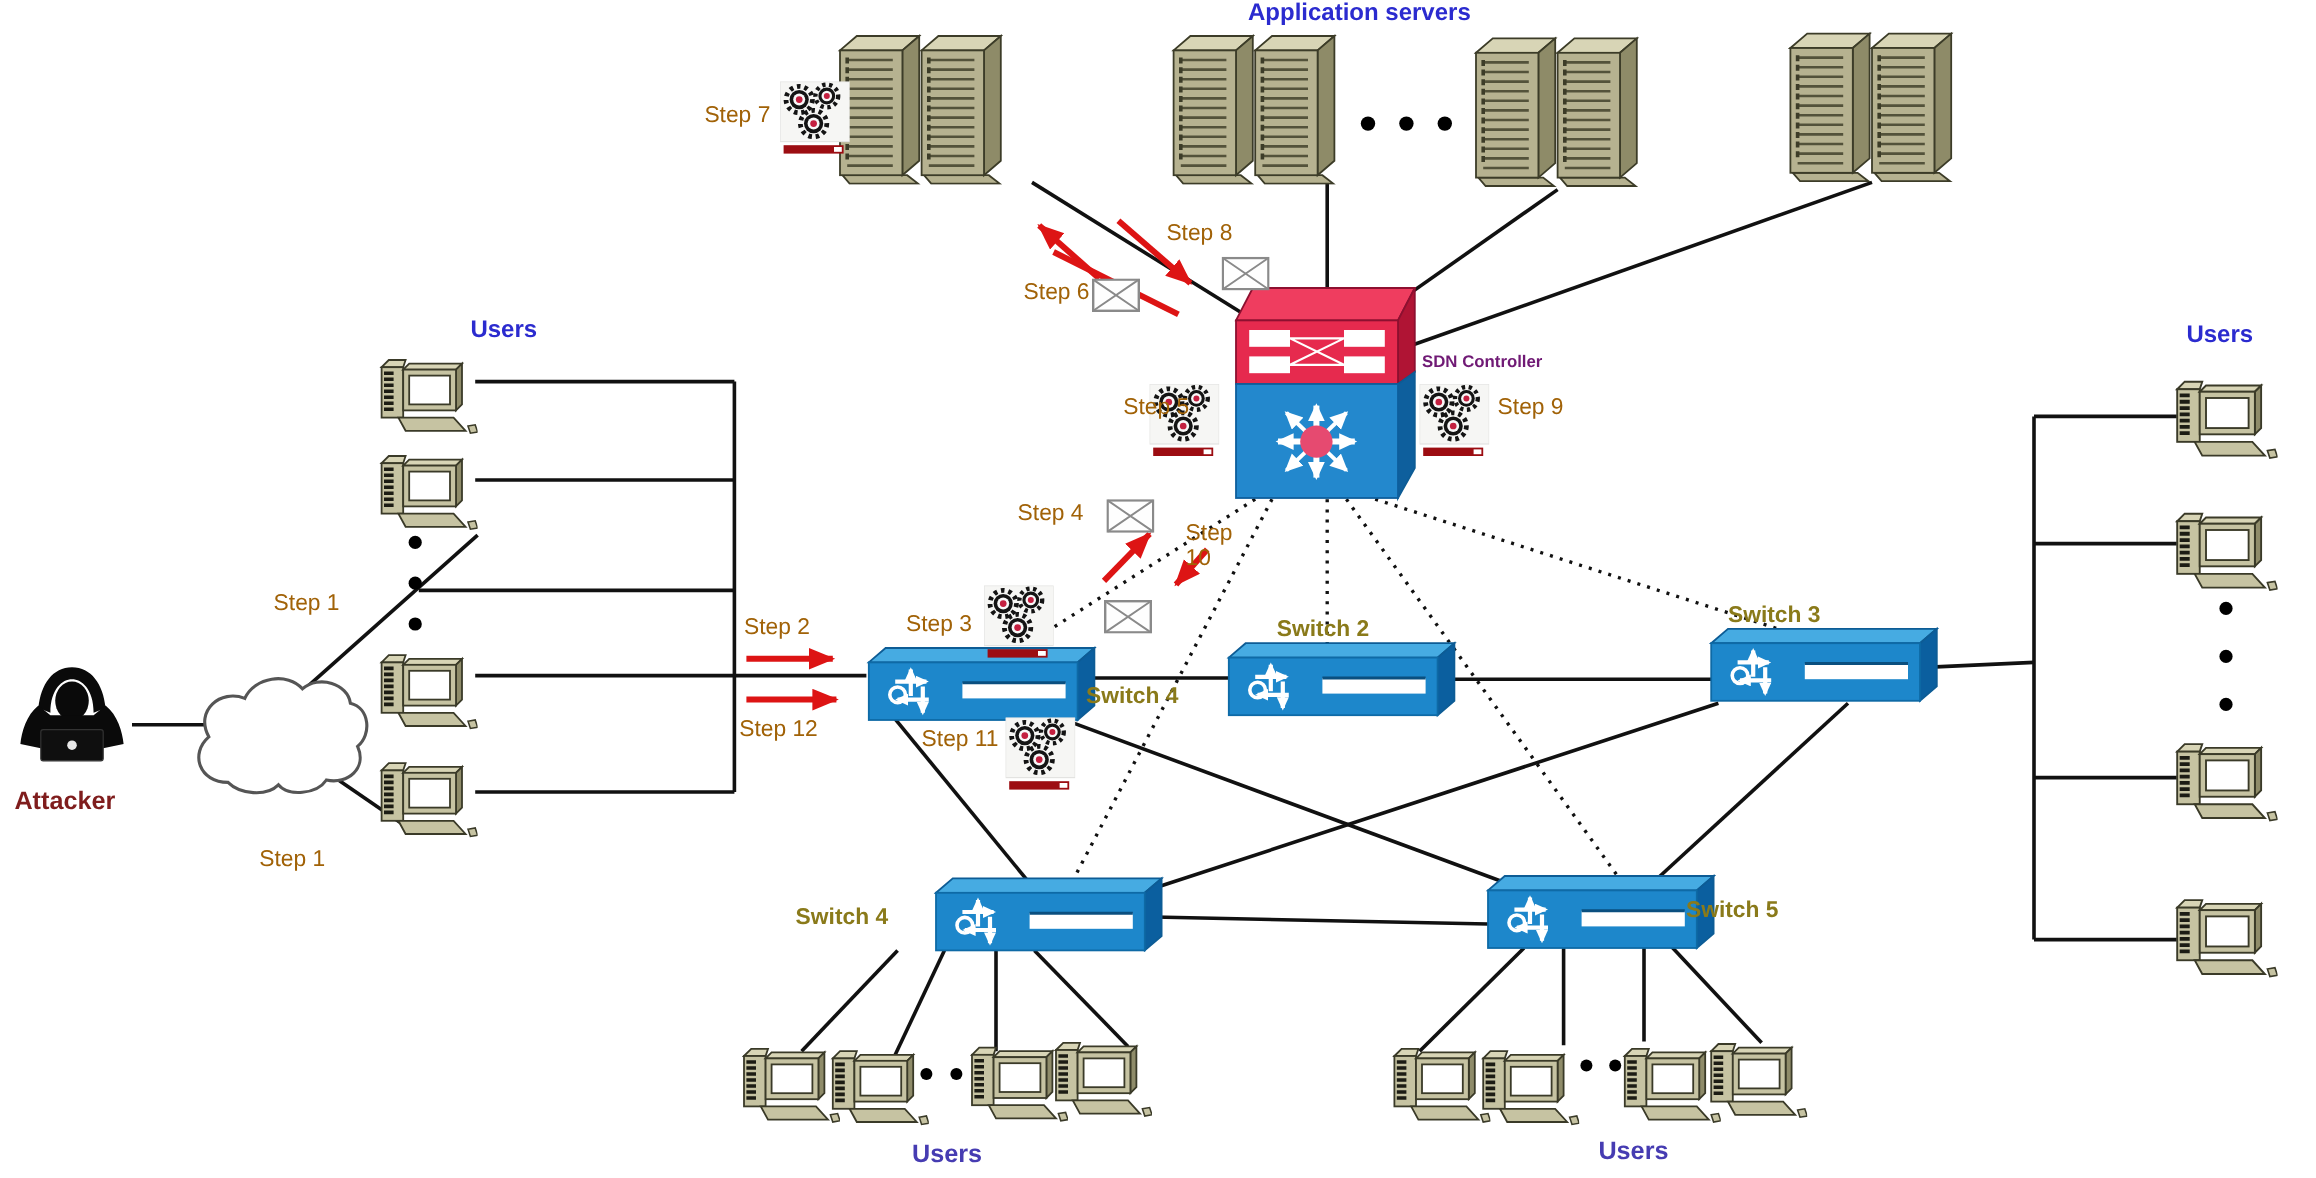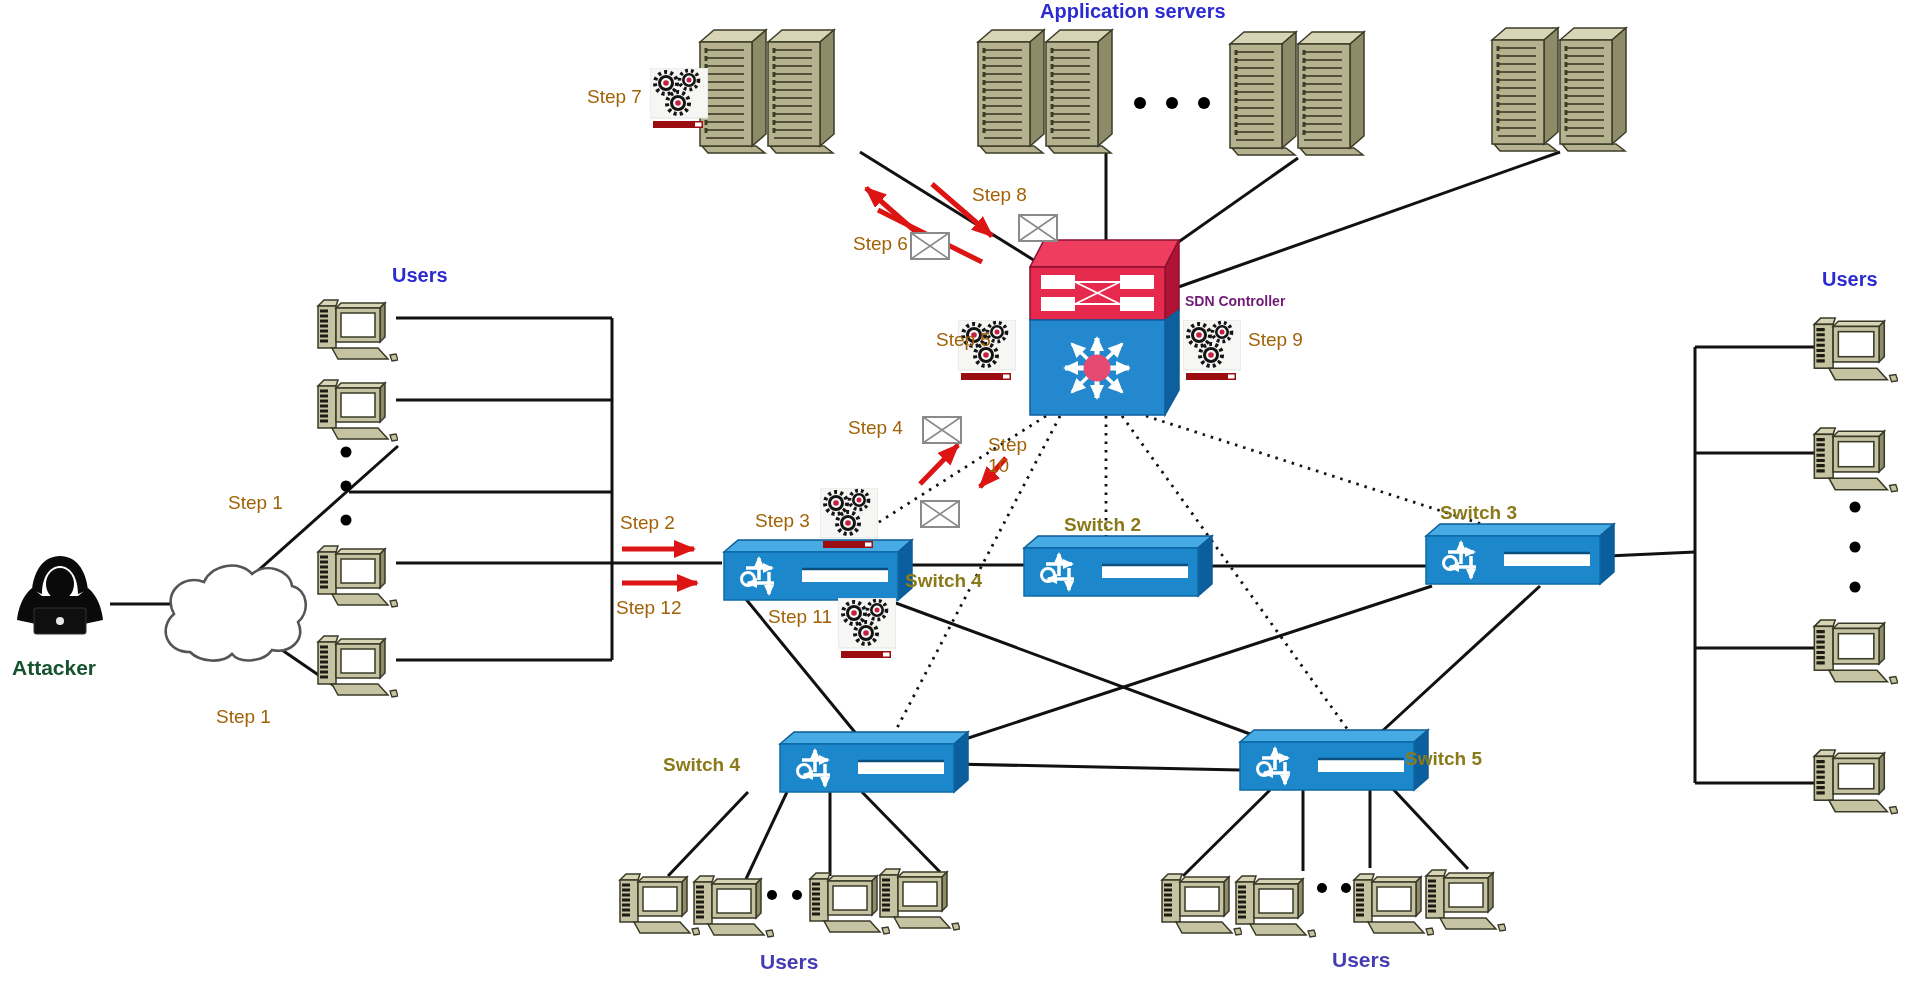--- a/index.html
+++ b/index.html
@@ -3,21 +3,21 @@
 <meta charset="utf-8">
 <style>
   html,body{margin:0;padding:0;background:#fff;}
   #stage{position:relative;width:1930px;height:982px;background:#fff;overflow:hidden;
          font-family:Liberation Sans, sans-serif;}
   #net-svg{position:absolute;left:0;top:0;}
   .lbl{position:absolute;font-size:19px;color:#a16207;white-space:nowrap;line-height:1.12;}
   .t-blue{color:#2b2bcf;font-weight:bold;font-size:20px;}
   .t-indigo{color:#463cb2;font-weight:bold;font-size:21px;}
   .t-purple{color:#701a75;font-weight:bold;font-size:14px;}
-  .t-red{color:#14532d;font-weight:bold;font-size:21px;}
+  .t-red{color:#7f1d1d;font-weight:bold;font-size:21px;}
   .t-olive{color:#8a7a1a;font-weight:bold;font-size:19px;}
   .wrap2{white-space:normal;width:58px;}
 </style>
 </head>
 <body>
 
 <div id="stage">
 
 <svg id="net-svg" width="1930" height="982" viewBox="0 0 1930 982">
   <defs>

